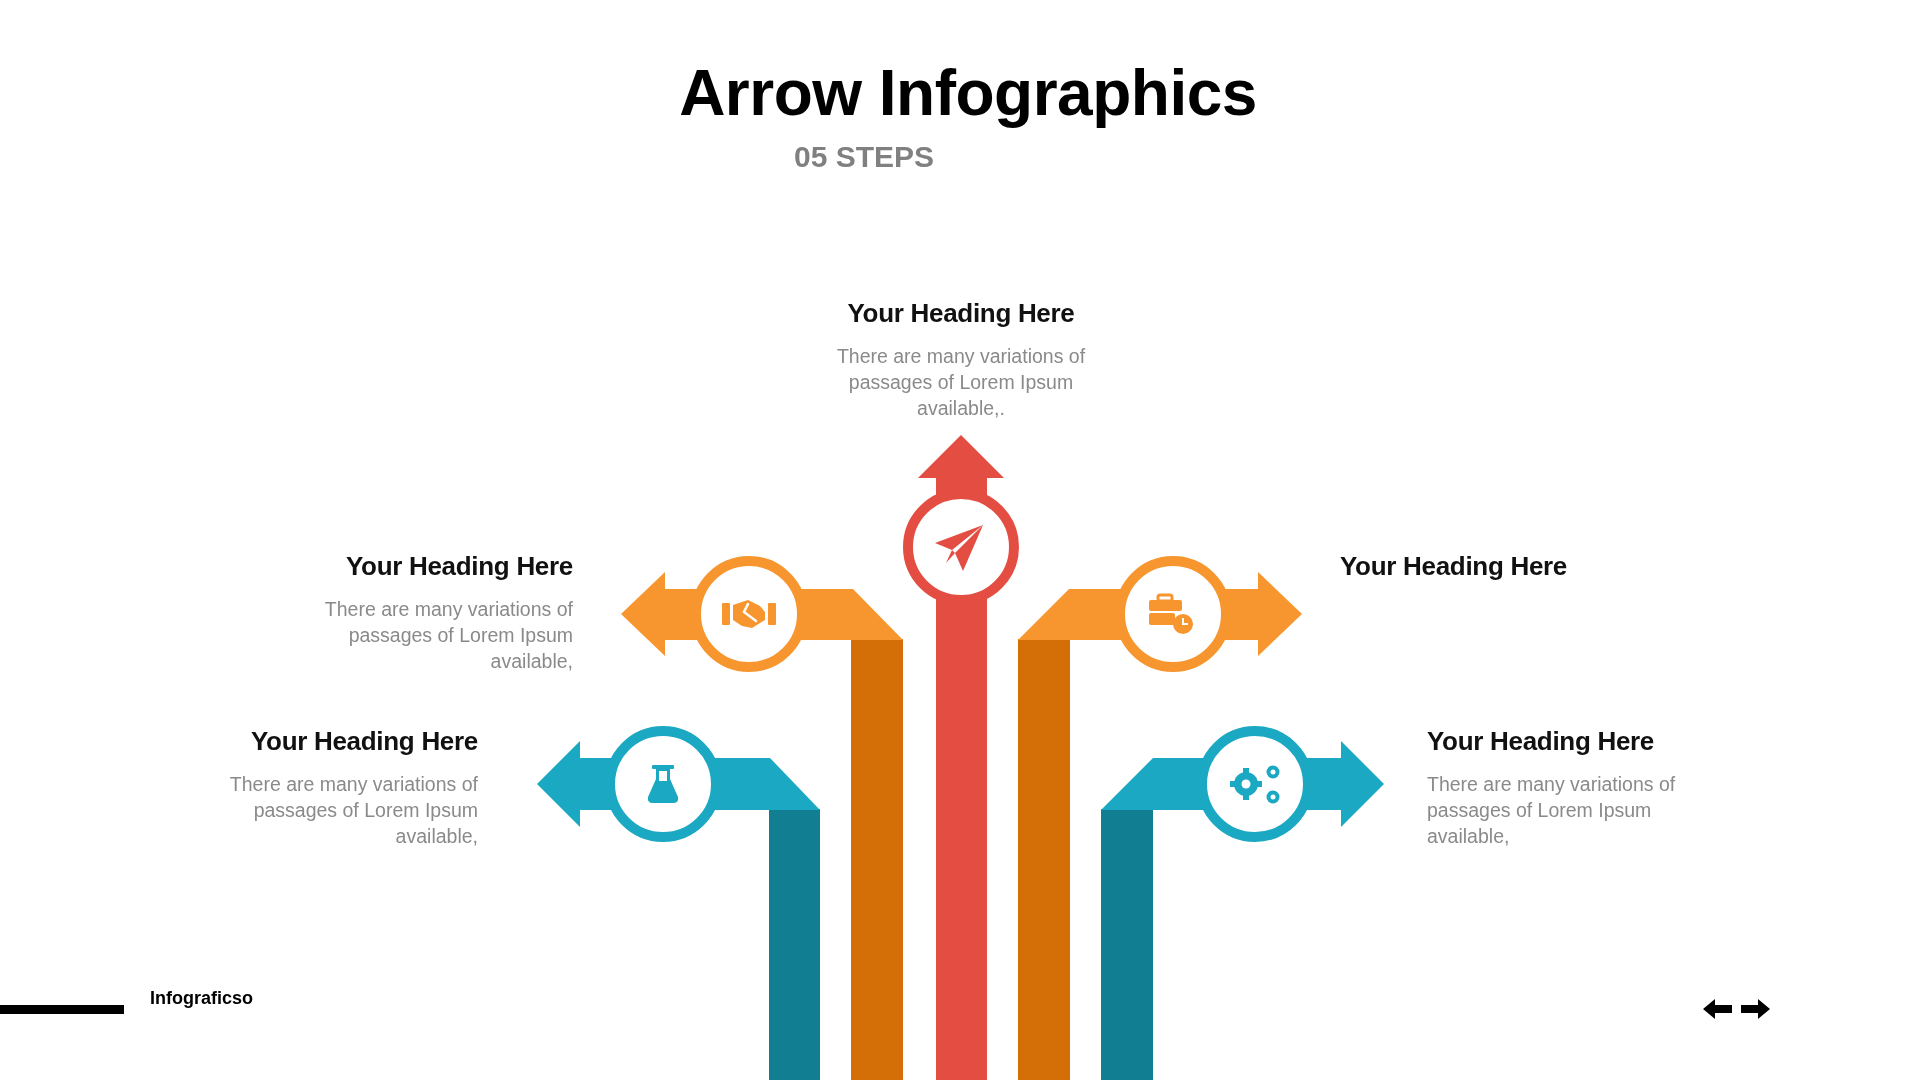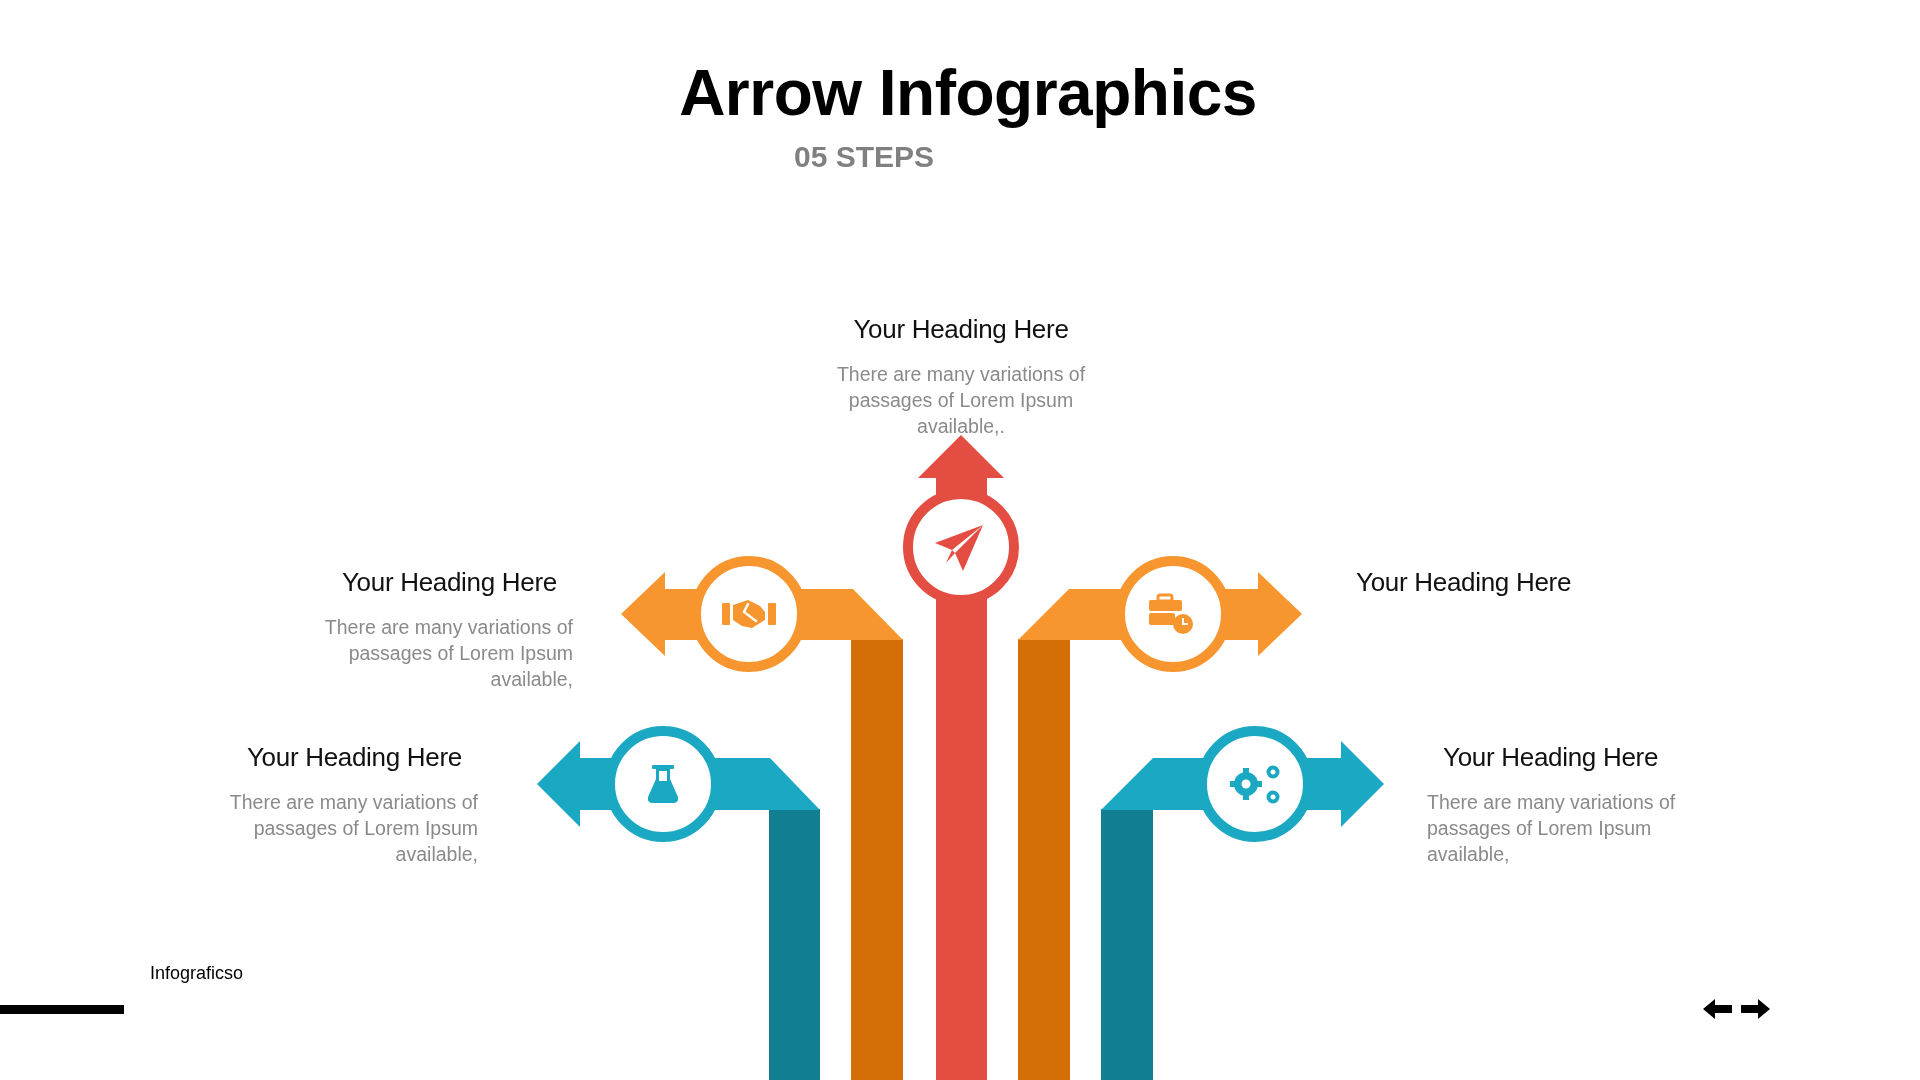--- a/index.html
+++ b/index.html
@@ -13,33 +13,33 @@
     text-align: center; font-size: 64px; font-weight: bold; color: #000;
     letter-spacing: -0.5px; margin: 8px;
   }
   .subtitle {
     position: absolute; left: 0; width: 1728px; top: 140px;
     text-align: center; font-size: 30px; font-weight: bold; color: #808080;
   }
   svg.diagram { position: absolute; left: 0; top: 0; width: 1920px; height: 1080px; }
   .block { position: absolute; width: 290px; }
   .block h3 {
-    margin: 16px; font-size: 26px; font-weight: normal; color: #111; line-height: 32px;
+    margin: 0; font-size: 26px; font-weight: bold; color: #111; line-height: 32px;
     letter-spacing: -0.3px;
   }
   .block p {
-    margin: 8px 0 0 0; font-size: 19.5px; color: #8a8a8a; line-height: 26px;
+    margin: 14px 0 0 0; font-size: 19.5px; color: #8a8a8a; line-height: 26px;
   }
   .block.right-align { text-align: right; }
   .block.center { text-align: center; }
   .footer-bar {
     position: absolute; left: 0; top: 1005px; width: 124px; height: 9px; background: #000;
   }
   .footer-brand {
-    position: absolute; left: 150px; top: 963px; font-size: 18px; font-weight: normal; color: #000;
+    position: absolute; left: 150px; top: 988px; font-size: 18px; font-weight: bold; color: #000;
   }
   .nav-btn { position: absolute; top: 998px; width: 30px; height: 22px; cursor: pointer; }
 </style>
 </head>
 <body>
 
 <h1 class="title">Arrow Infographics</h1>
 <div class="subtitle">05 STEPS</div>
 
 <svg class="diagram" viewBox="0 0 1920 1080" xmlns="http://www.w3.org/2000/svg">

